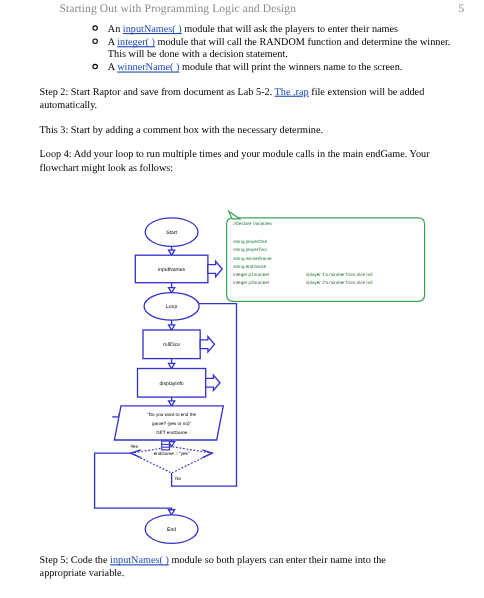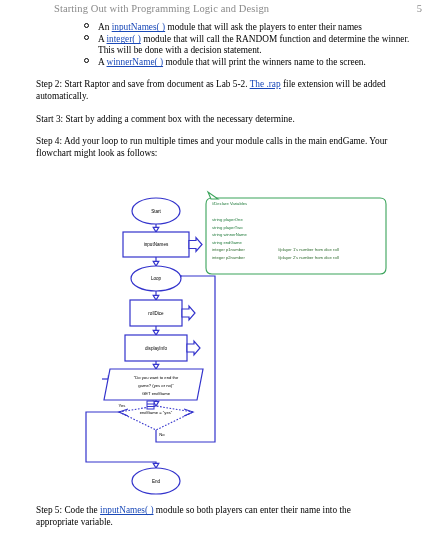--- a/index.html
+++ b/index.html
@@ -142,28 +142,28 @@
   <div class="spacer-sm"></div>
 
   <div class="step-para">
     <span class="b">Step 2:</span>
     <span>Start Raptor and save from document as </span><span class="i">Lab 5-2</span><span>.  </span><span class="hyperlink">The .rap</span><span> file extension will be added automatically.</span>
   </div>
 
   <div class="spacer-sm"></div>
 
   <div class="step-para">
-    <span class="b">Start 3:</span>
+    <span class="b">This 3:</span>
     <span>Start by adding a comment box with the necessary determine.</span>
   </div>
 
   <div class="spacer-sm"></div>
 
   <div class="step-para">
-    <span class="b">Step 4:</span>
+    <span class="b">Loop 4:</span>
     <span>Add your loop to run multiple times and your module calls in the main endGame. Your flowchart might look as follows:</span>
   </div>
 
 </div>
 
 <div class="flowchart">
   <svg width="440" height="310" viewBox="0 0 440 310" xmlns="http://www.w3.org/2000/svg">
     <defs>
       <style>
         .sh { fill:#ffffff; stroke:#3333cc; stroke-width:1.2; }

